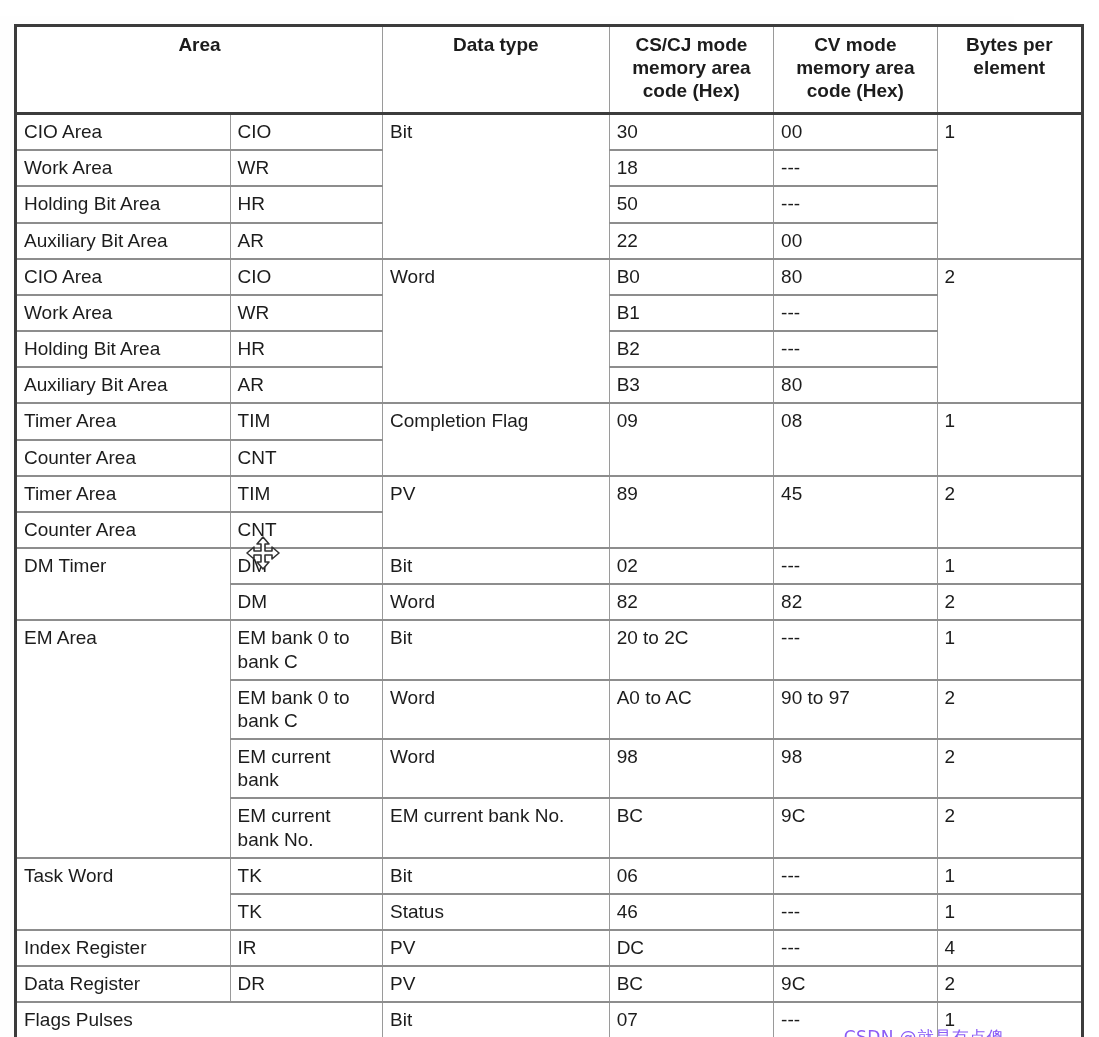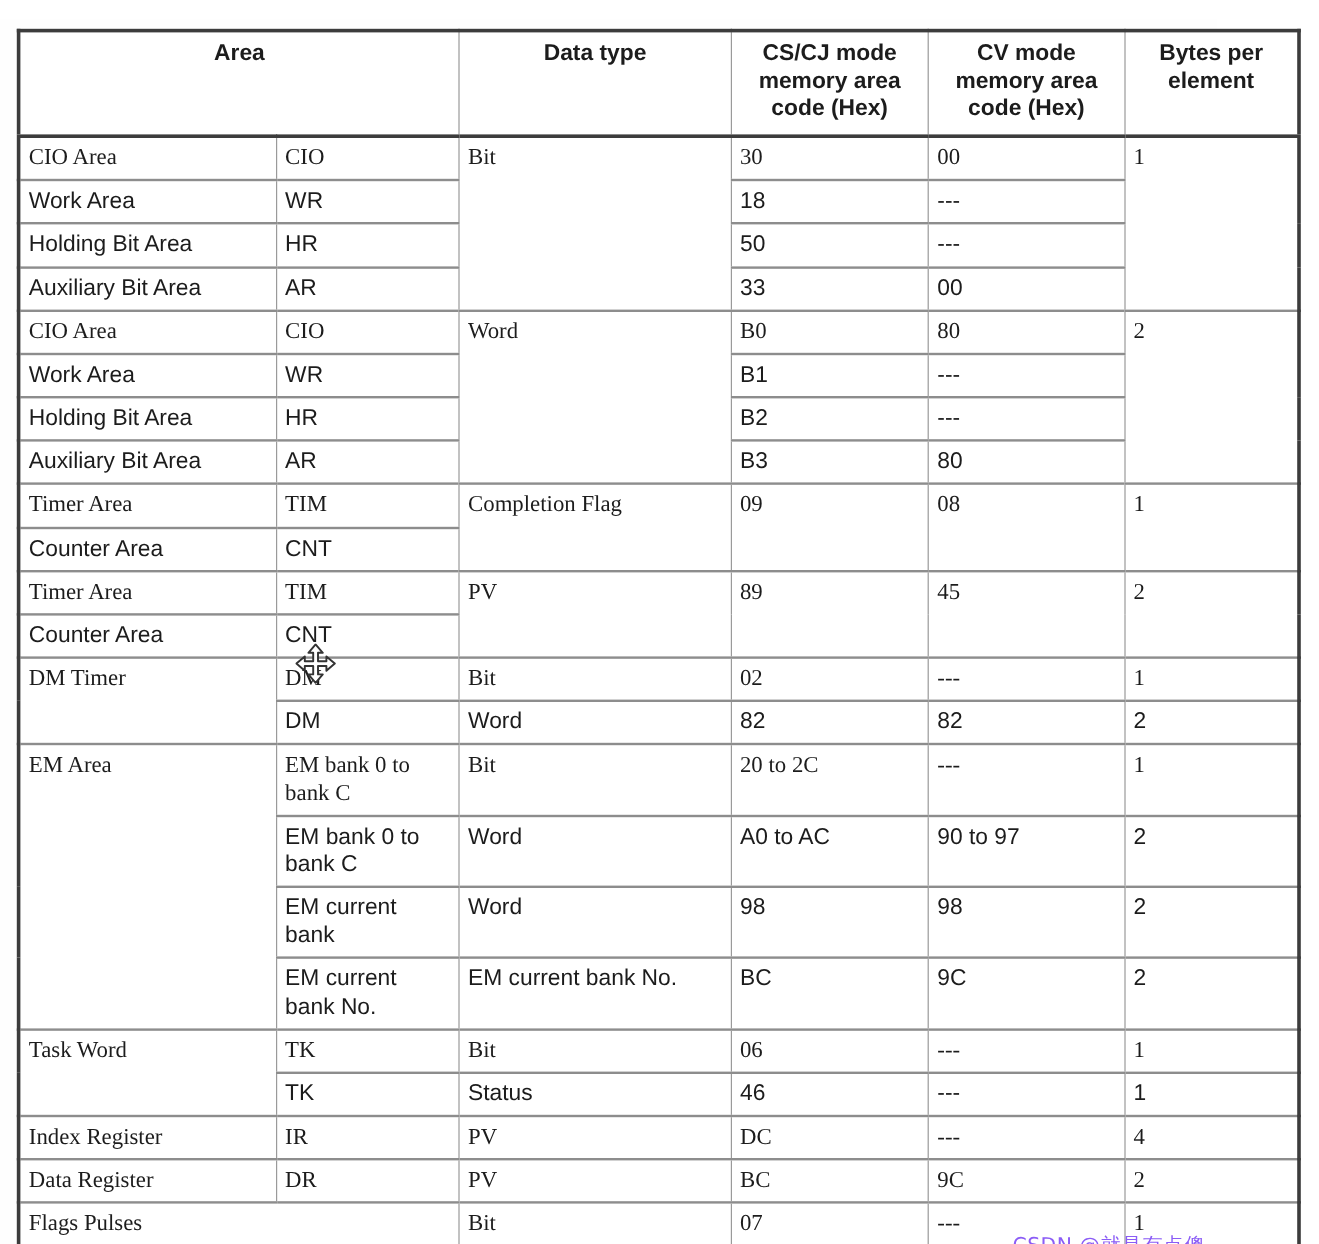--- a/index.html
+++ b/index.html
@@ -63,21 +63,21 @@
 
   thead tr { height: 88px; }
 
   
   col.c-area1 { width: 214px; }
   col.c-area2 { width: 152px; }
   col.c-dtype { width: 226px; }
   col.c-cscj  { width: 164px; }
   col.c-cv    { width: 163px; }
   col.c-bytes { width: 145px; }
-  .grp-sep { border-top: 2px solid #4a4a4a !important; font-family: Liberation Serif, serif; }
+  .grp-sep { border-top: 2px solid #4a4a4a !important; }
 
   .row-std { height: 34px; }
   .row-tall { height: 59px; }
 
   
   #cursor {
     position: absolute;
     left: 246px;
     top: 520px;
     width: 34px;
@@ -137,21 +137,21 @@
         </tr>
         <tr class="row-std">
           <td>Holding Bit Area</td>
           <td>HR</td>
           <td>50</td>
           <td>---</td>
         </tr>
         <tr class="row-std">
           <td>Auxiliary Bit Area</td>
           <td>AR</td>
-          <td>33</td>
+          <td>22</td>
           <td>00</td>
         </tr>
         <tr class="row-std">
           <td class="grp-sep">CIO Area</td>
           <td class="grp-sep">CIO</td>
           <td class="grp-sep" rowspan="4">Word</td>
           <td class="grp-sep">B0</td>
           <td class="grp-sep">80</td>
           <td class="grp-sep" rowspan="4">2</td>
         </tr>

